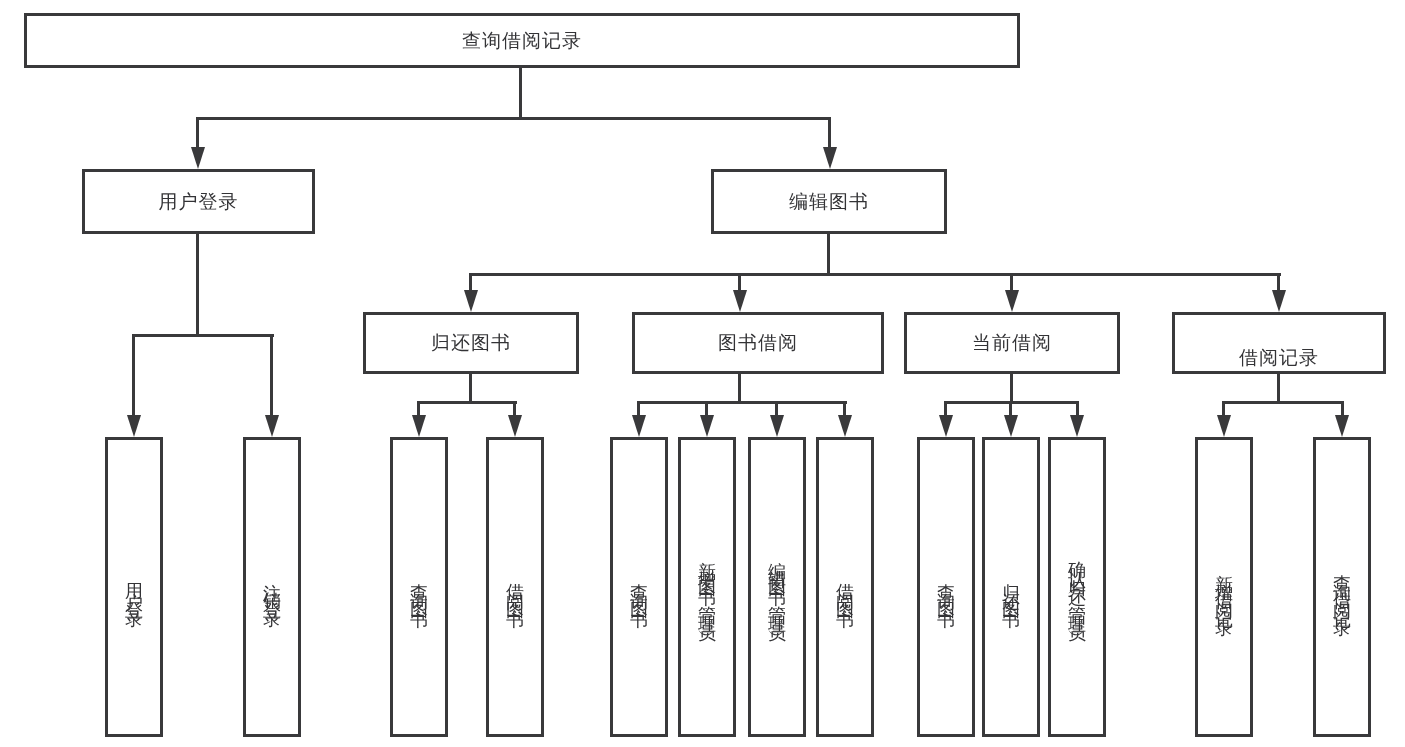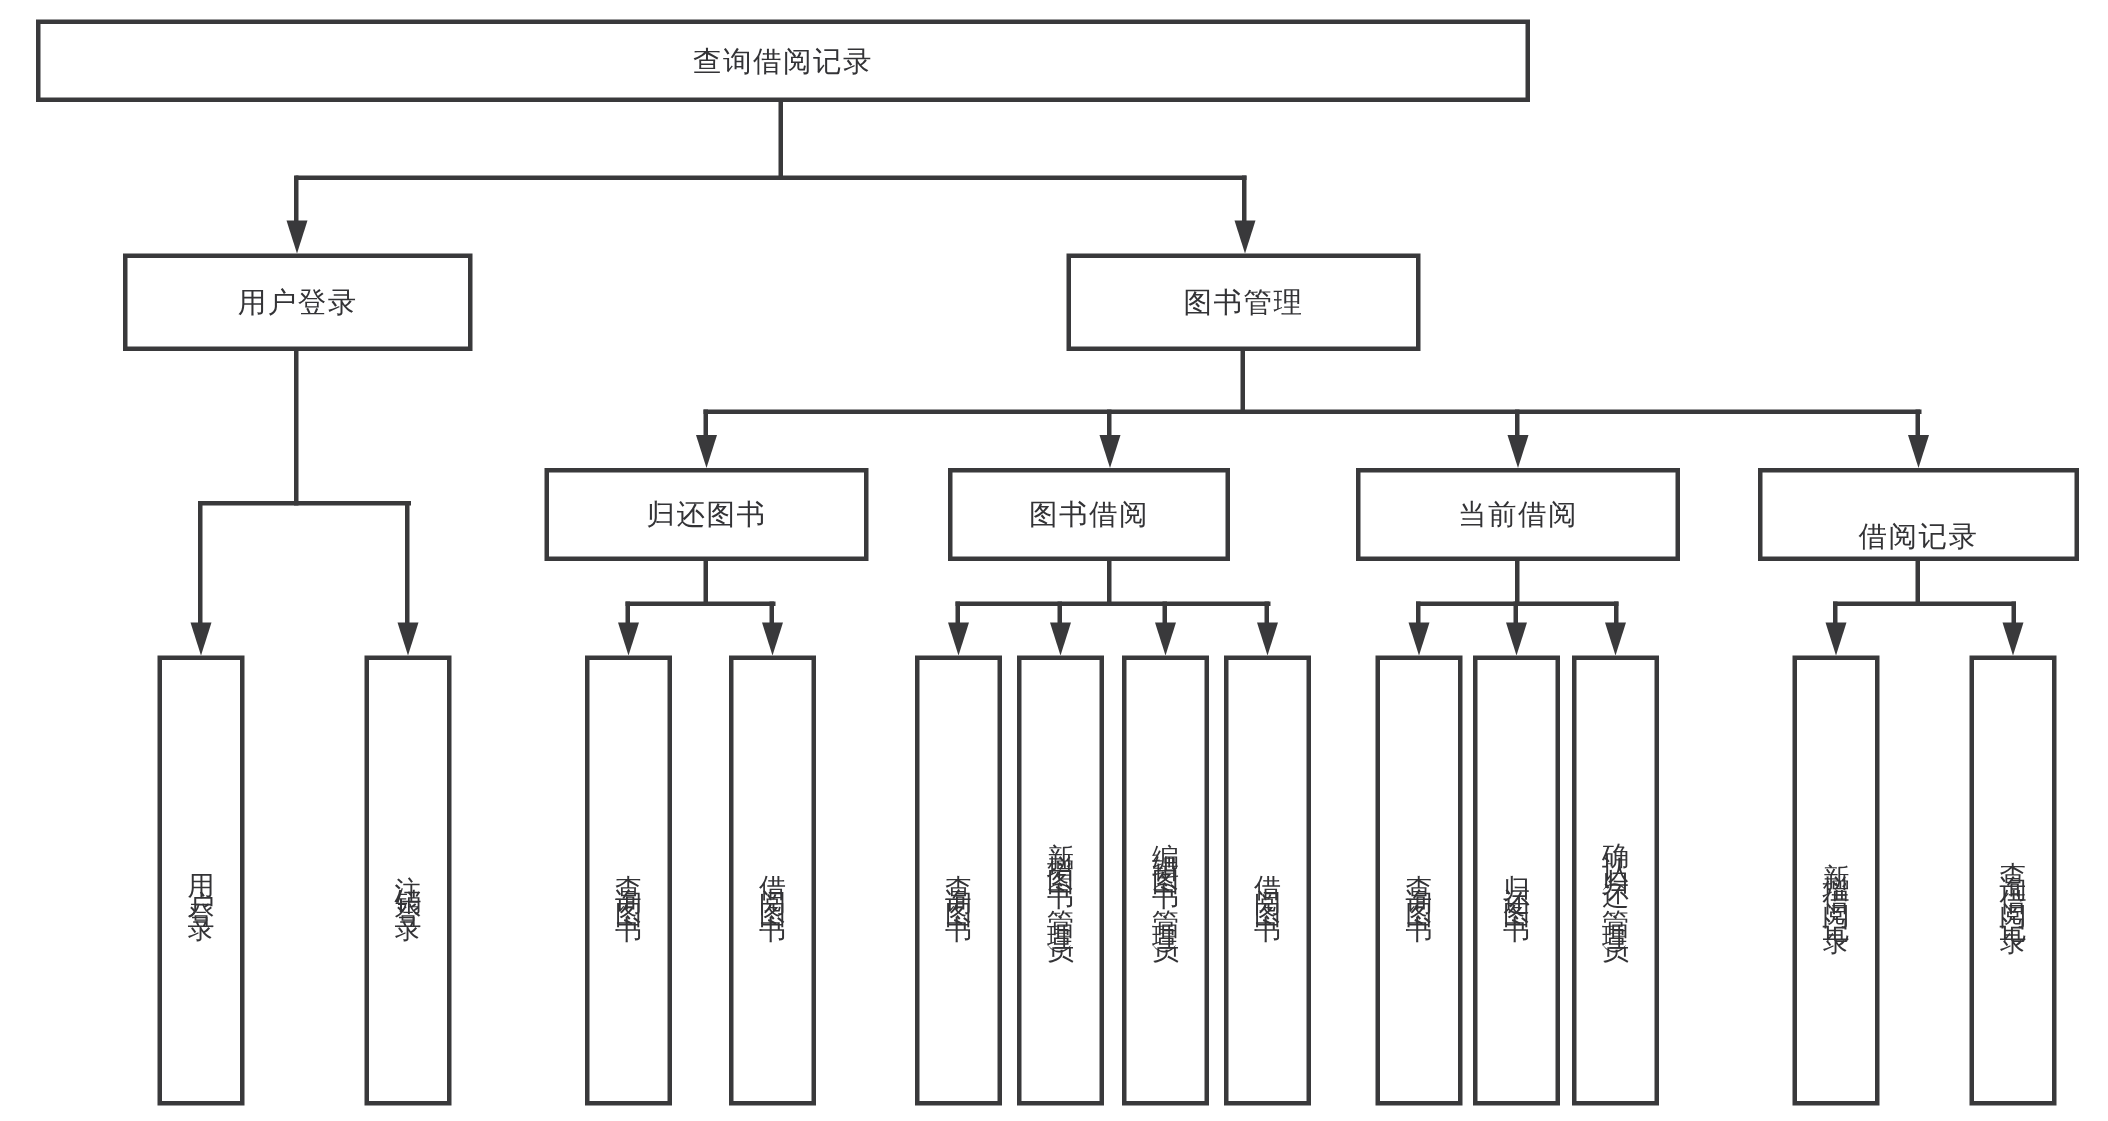--- a/index.html
+++ b/index.html
@@ -44,21 +44,21 @@
   <div class="hline" style="left:197px;top:117px;width:634px;"></div>
   <div class="vline" style="left:196px;top:117px;height:31px;"></div>
   <div class="arrowhead" style="left:191px;top:147px;"></div>
   <div class="vline" style="left:828px;top:117px;height:31px;"></div>
   <div class="arrowhead" style="left:823px;top:147px;"></div>
 
   <div class="hbox" style="left:82px;top:169px;width:233px;height:65px;">
     <span>用户登录</span>
   </div>
   <div class="hbox" style="left:711px;top:169px;width:236px;height:65px;">
-    <span>图书管理</span>
+    <span>编辑图书</span>
   </div>
 
   <div class="vline" style="left:196px;top:234px;height:103px;"></div>
   <div class="hline" style="left:132px;top:334px;width:142px;"></div>
   <div class="vline" style="left:132px;top:334px;height:82px;"></div>
   <div class="arrowhead" style="left:127px;top:415px;"></div>
   <div class="vline" style="left:270px;top:334px;height:82px;"></div>
   <div class="arrowhead" style="left:265px;top:415px;"></div>
 
   <div class="vline" style="left:827px;top:234px;height:42px;"></div>
@@ -68,21 +68,21 @@
   <div class="vline" style="left:738px;top:273px;height:19px;"></div>
   <div class="arrowhead" style="left:733px;top:290px;"></div>
   <div class="vline" style="left:1010px;top:273px;height:19px;"></div>
   <div class="arrowhead" style="left:1005px;top:290px;"></div>
   <div class="vline" style="left:1277px;top:273px;height:19px;"></div>
   <div class="arrowhead" style="left:1272px;top:290px;"></div>
 
   <div class="hbox" style="left:363px;top:312px;width:216px;height:62px;">
     <span>归还图书</span>
   </div>
-  <div class="hbox" style="left:632px;top:312px;width:188px;height:62px;">
+  <div class="hbox" style="left:632px;top:312px;width:252px;height:62px;">
     <span>图书借阅</span>
   </div>
   <div class="hbox" style="left:904px;top:312px;width:216px;height:62px;">
     <span>当前借阅</span>
   </div>
   <div class="hbox" style="left:1172px;top:312px;width:214px;height:62px;align-items:flex-end;">
     <span>借阅记录</span>
   </div>
 
   <div class="vline" style="left:469px;top:374px;height:30px;"></div>

